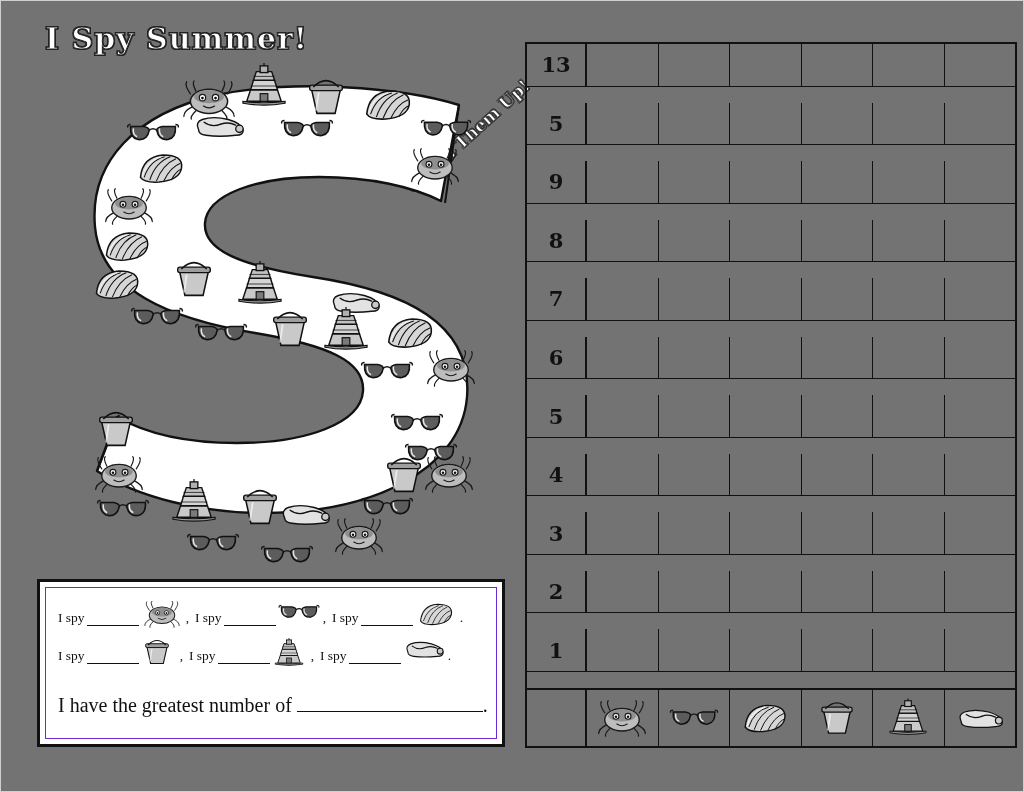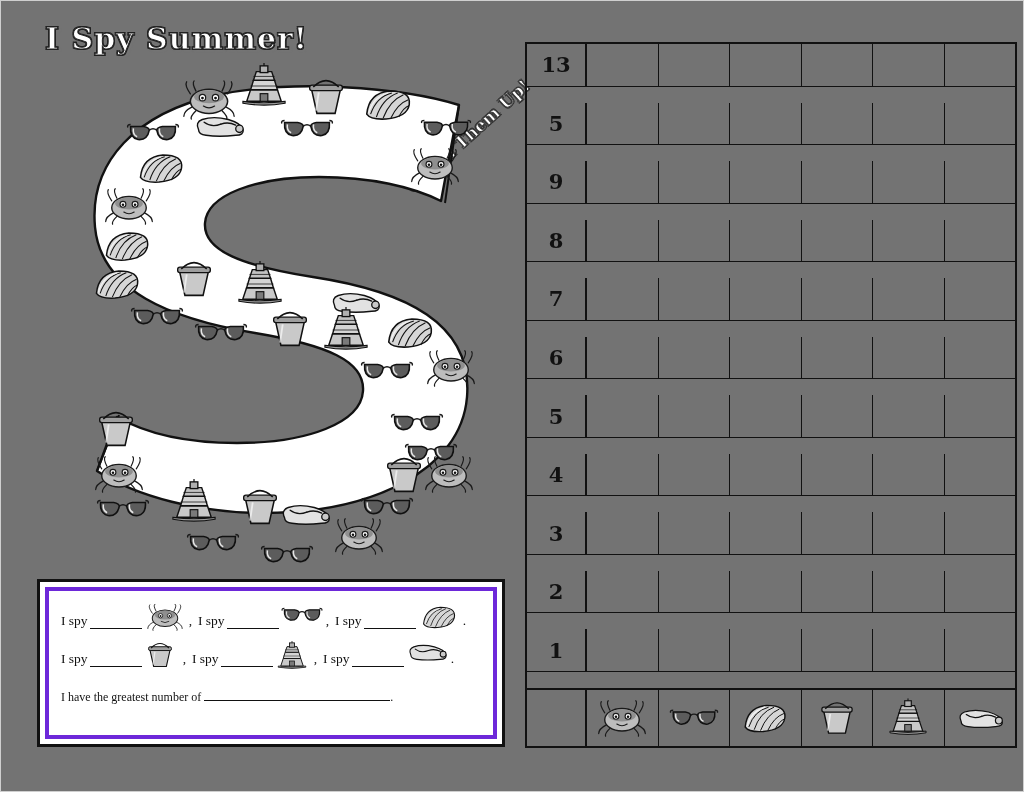--- a/index.html
+++ b/index.html
@@ -78,21 +78,21 @@
     top: 578px;
     width: 468px;
     height: 168px;
     border: 3px solid #111;
     background: #fff;
     box-sizing: border-box;
   }
   .answer-box .inner {
     position: absolute;
     left: 5px; top: 5px; right: 5px; bottom: 5px;
-    border: 4px solid #6d28d9;
+    border: 1px solid #6d28d9;
     box-sizing: border-box;
     padding: 12px 24px 0 12px;
   }
   .ispy-row {
     display: flex;
     align-items: flex-end;
     margin-bottom: 12px;
     font-size: 13.5px;
     color: #111;
   }
@@ -112,23 +112,23 @@
   .ispy-icon {
     width: 44px;
     height: 28px;
     margin: 0 1px -2px 1px;
     display: inline-block;
   }
   .ispy-icon.small { width: 38px; }
   .ispy-period { margin-left: 1px; }
 
   .sentence {
-    font-size: 12px;
+    font-size: 20px;
     color: #111;
-    margin-top: 20px;
+    margin-top: 30px;
     white-space: nowrap;
   }
   .sentence .longblank {
     display: inline-block;
     border-bottom: 1px solid #111;
     height: 13px;
   }
   .lb1 { width: 186px; }
   .lb2 { width: 204px; }
 

